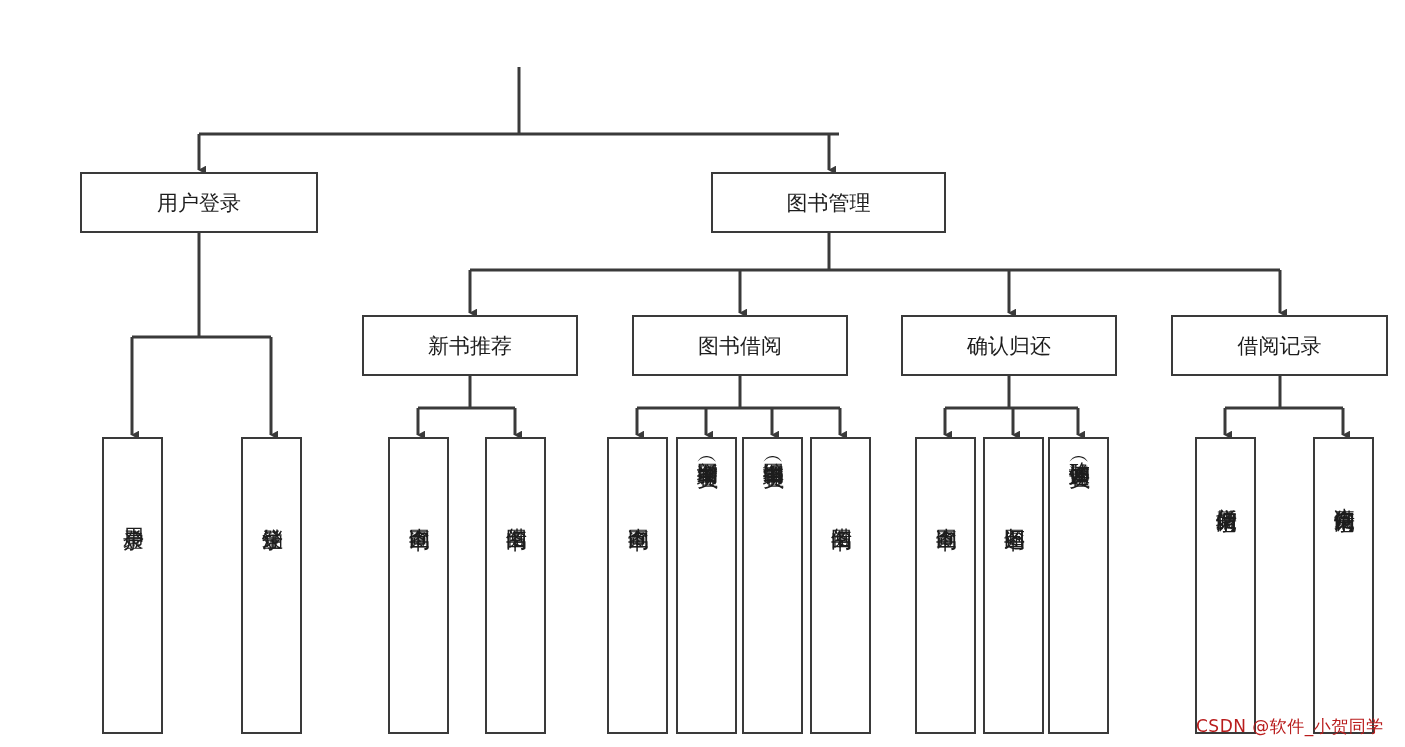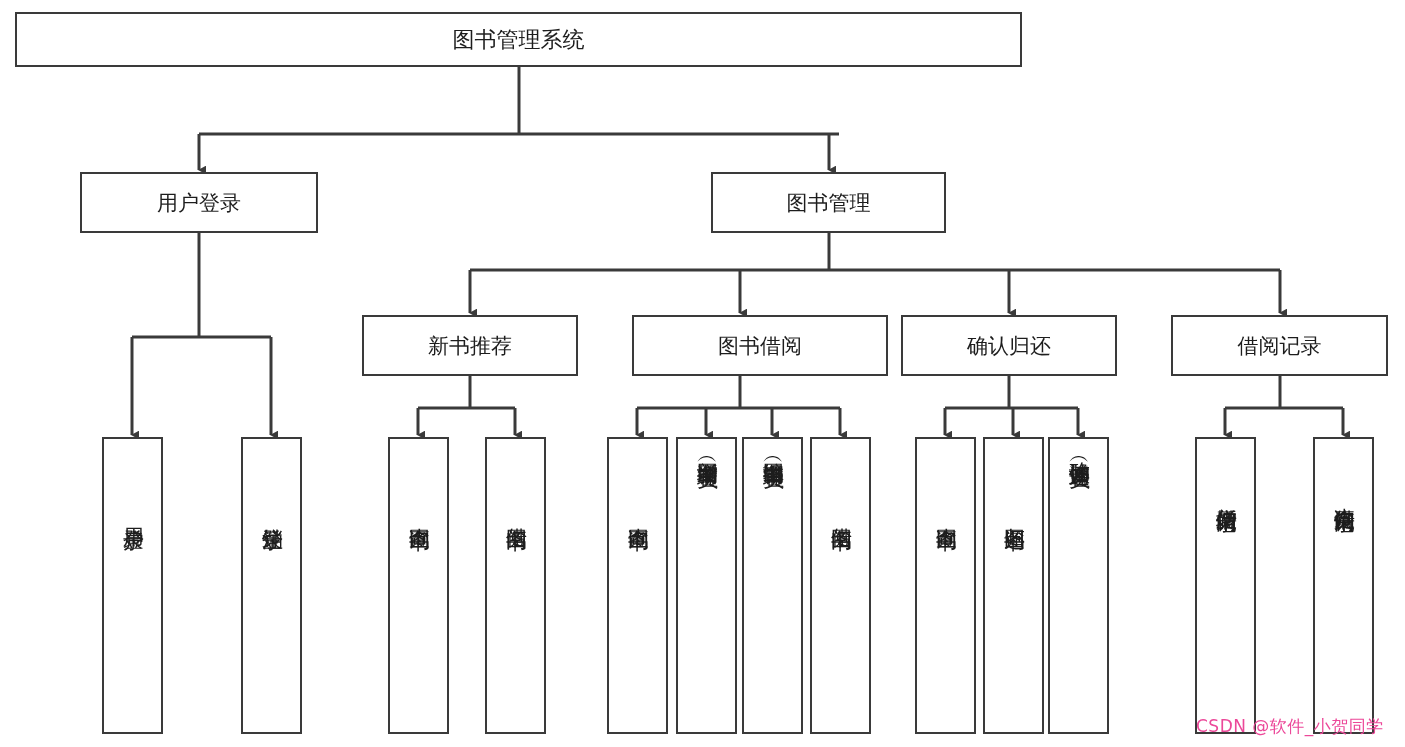--- a/index.html
+++ b/index.html
@@ -74,21 +74,21 @@
     margin-top: 72px;
   }
   .leaf.mid2 .leaf-label {
     margin-top: 52px;
   }
   .watermark {
     position: absolute;
     left: 1196px;
     top: 715px;
     font-size: 17px;
-    color: #ec4899;
+    color: #b91c1c;
     white-space: nowrap;
     letter-spacing: 0.5px;
   }
 </style>
 </head>
 <body>
 
 <div id="canvas">
 
   <svg id="edges" viewBox="0 0 1405 747" xmlns="http://www.w3.org/2000/svg">
@@ -134,35 +134,32 @@
       <path d="M1013,408 L1013,435" marker-end="url(#arrow)"></path>
       <path d="M1078,408 L1078,435" marker-end="url(#arrow)"></path>
 
       <path d="M1280,376 L1280,408"></path>
       <path d="M1225,408 L1343,408"></path>
       <path d="M1225,408 L1225,435" marker-end="url(#arrow)"></path>
       <path d="M1343,408 L1343,435" marker-end="url(#arrow)"></path>
     </g>
   </svg>
 
-  <div class="node root">
-    <span>图书管理系统</span>
-  </div>
 
   <div class="node level1" style="left:80px; top:172px; width:238px;">
     <span>用户登录</span>
   </div>
   <div class="node level2" style="left:362px; top:315px; width:216px;">
     <span>新书推荐</span>
   </div>
 
   <div class="node level1" style="left:711px; top:172px; width:235px;">
     <span>图书管理</span>
   </div>
-  <div class="node level2" style="left:632px; top:315px; width:256px;">
+  <div class="node level2" style="left:632px; top:315px; width:216px;">
     <span>图书借阅</span>
   </div>
   <div class="node level2" style="left:901px; top:315px; width:216px;">
     <span>确认归还</span>
   </div>
   <div class="node level2" style="left:1171px; top:315px; width:217px;text-align:right;">
     <span>借阅记录</span>
   </div>
 
   <div class="node leaf mid" style="left:102px;">

